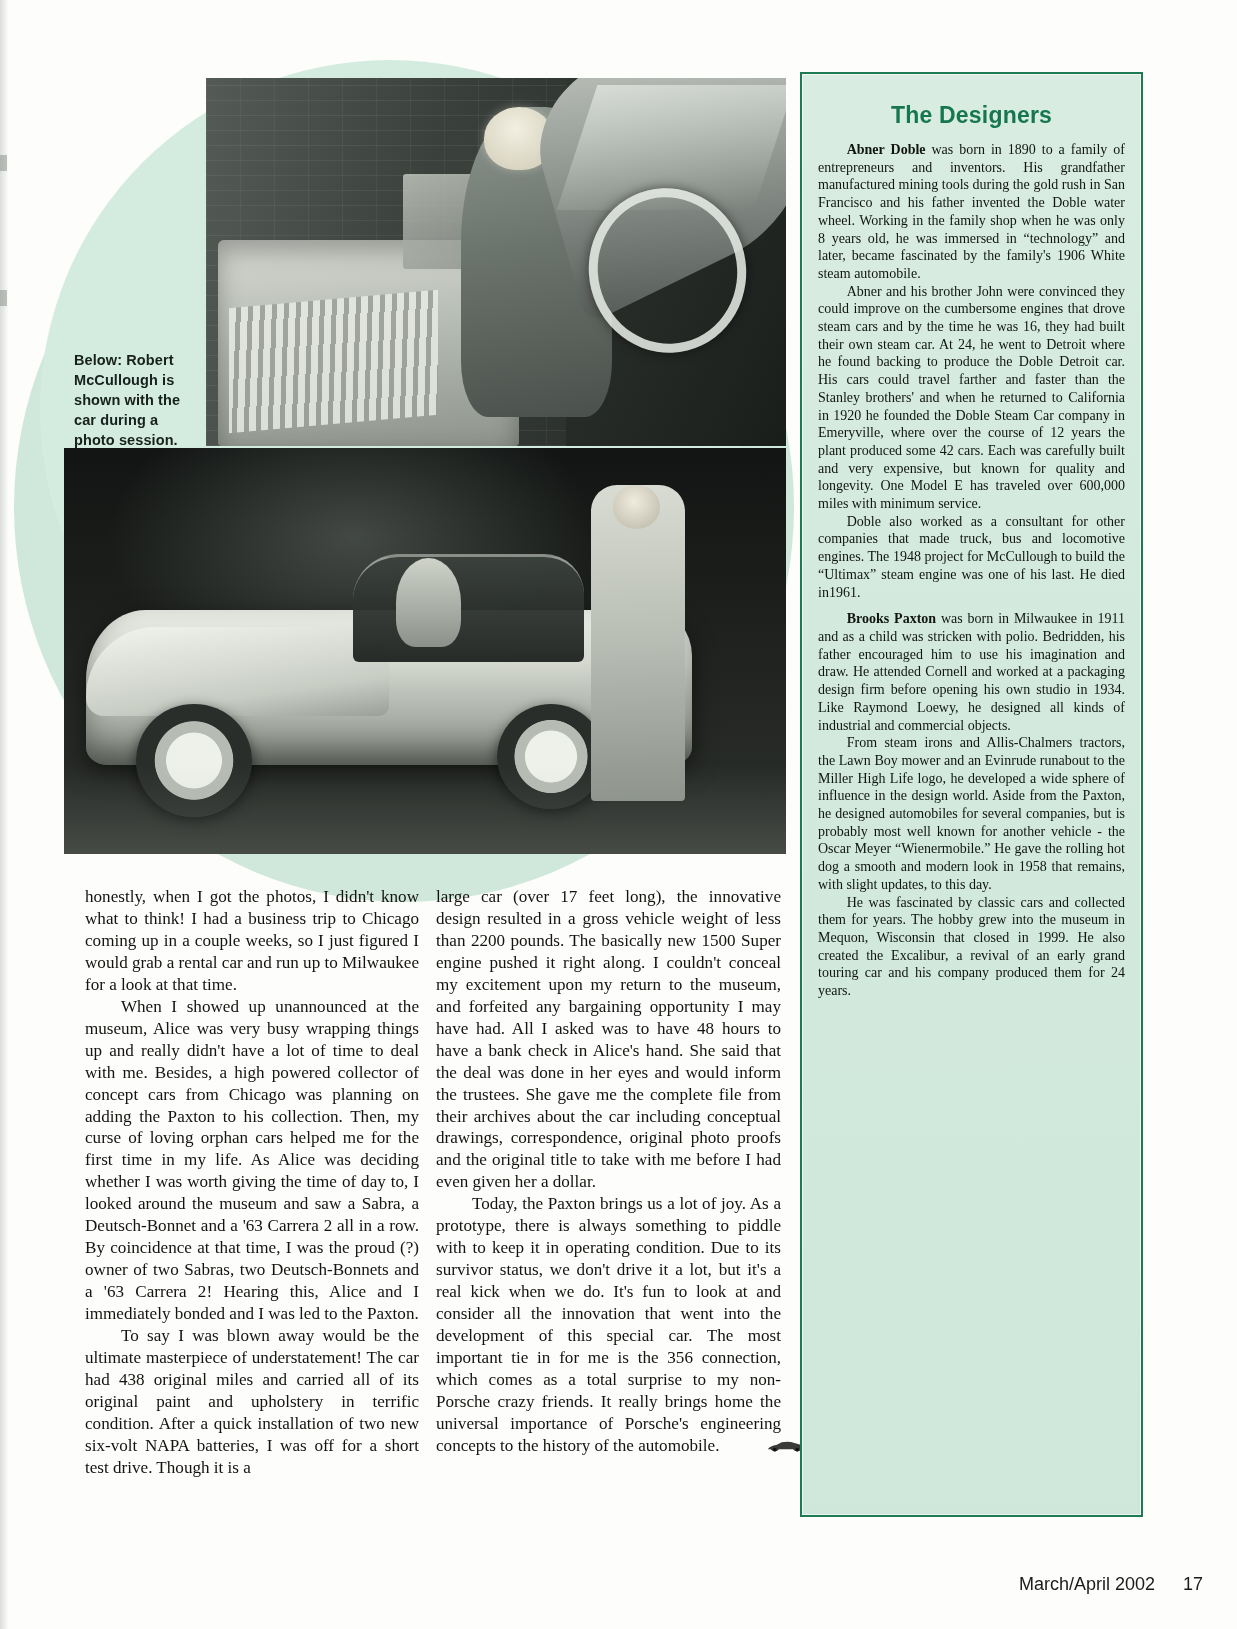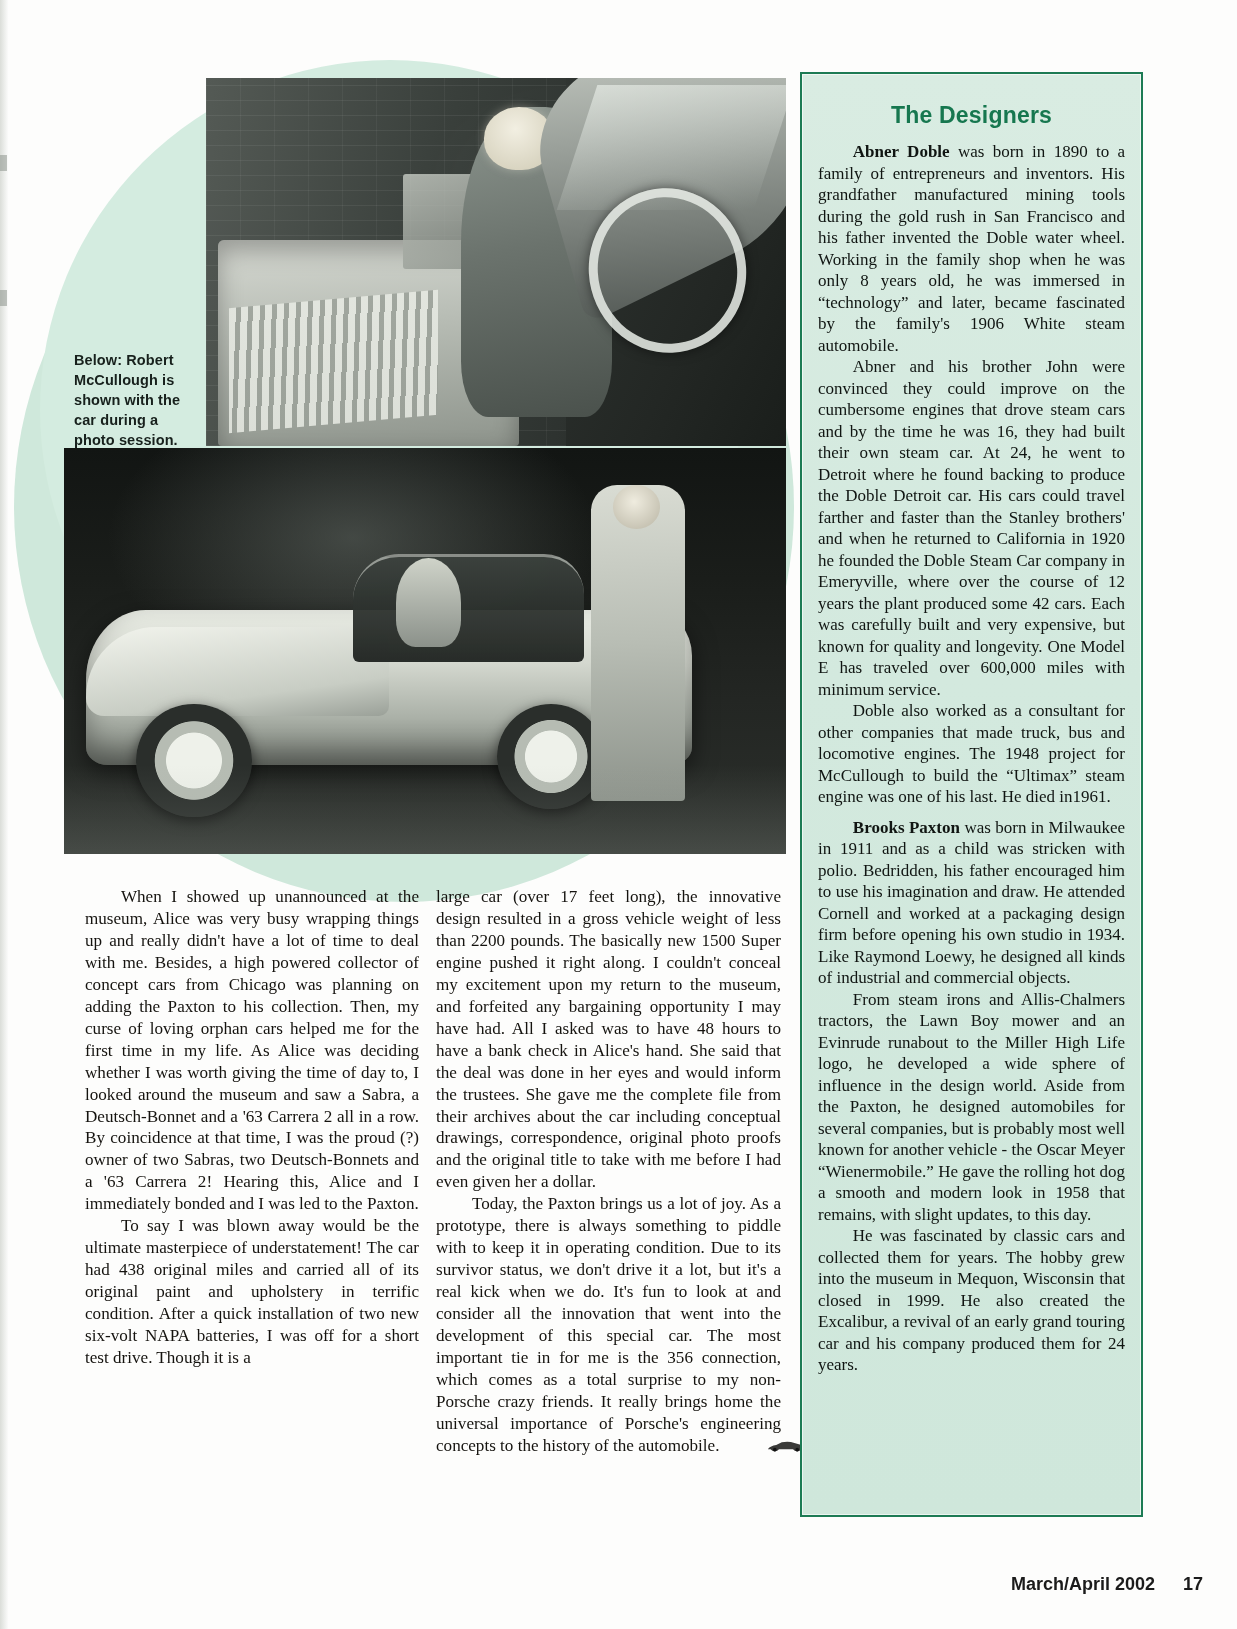--- a/index.html
+++ b/index.html
@@ -196,40 +196,40 @@
     font-family:"Liberation Sans", sans-serif;
     font-weight:bold;
     font-size:23px;
     color:#16774f;
     text-align:center;
     margin:4px 0 9px 0;
     letter-spacing:.2px;
   }
   .sb-body{
     font-family:"Liberation Serif", serif;
-    font-size:17px;line-height:1.265;
+    font-size:14px;line-height:1.265;
     color:#101512;
     text-align:justify;
     margin-top:12px;
   }
   .sb-body p{margin:0;text-indent:2.05em;}
   .sb-body p.gap{margin-top:9px;}
   .sb-body b{font-weight:bold;}
   .gm{
     font-style:italic;font-weight:bold;
     font-family:"Liberation Serif", serif;
     margin-left:26px;
   }
 
   
   #footer{
     position:absolute;z-index:7;
     right:34px;bottom:34px;
     font-family:"Liberation Sans", sans-serif;
-    font-weight:bold;font-size:18px;
+    font-weight:normal;font-size:18px;
     color:#1b1b1b;
     display:flex;align-items:baseline;gap:28px;
   }
   #page-number{font-size:18px;}
 
   .scan-edge{
     position:absolute;left:0;top:0;width:9px;height:100%;
     background:linear-gradient(90deg,#cfd3cd,#ffffff);
     z-index:9;opacity:.75;
   }
@@ -272,20 +272,21 @@
     <div class="cockpit"></div>
     <div class="passenger"></div>
     <div class="wh wh-front"></div>
     <div class="wh wh-rear"></div>
     <div class="man"></div>
     <div class="man-head"></div>
     <div class="floor-glow"></div>
   </div>
 
   <div class="col" id="col-left">
+    <p class="first">honestly, when I got the photos, I didn't know what to think! I had a business trip to Chicago coming up in a couple weeks, so I just figured I would grab a rental car and run up to Milwaukee for a look at that time.</p>
     <p>When I showed up unannounced at the museum, Alice was very busy wrapping things up and really didn't have a lot of time to deal with me. Besides, a high powered collector of concept cars from Chicago was planning on adding the Paxton to his collection. Then, my curse of loving orphan cars helped me for the first time in my life. As Alice was deciding whether I was worth giving the time of day to, I looked around the museum and saw a Sabra, a Deutsch-Bonnet and a '63 Carrera 2 all in a row. By coincidence at that time, I was the proud (?) owner of two Sabras, two Deutsch-Bonnets and a '63 Carrera 2! Hearing this, Alice and I immediately bonded and I was led to the Paxton.</p>
     <p>To say I was blown away would be the ultimate masterpiece of understatement! The car had 438 original miles and carried all of its original paint and upholstery in terrific condition. After a quick installation of two new six-volt NAPA batteries, I was off for a short test drive. Though it is a</p>
   </div>
 
   <div class="col" id="col-right">
     <p class="first">large car (over 17 feet long), the innovative design resulted in a gross vehicle weight of less than 2200 pounds. The basically new 1500 Super engine pushed it right along. I couldn't conceal my excitement upon my return to the museum, and forfeited any bargaining opportunity I may have had. All I asked was to have 48 hours to have a bank check in Alice's hand. She said that the deal was done in her eyes and would inform the trustees. She gave me the complete file from their archives about the car including conceptual drawings, correspondence, original photo proofs and the original title to take with me before I had even given her a dollar.</p>
     <p><span>Today, the Paxton brings us a lot of joy. As a prototype, there is always something to piddle with to keep it in operating condition. Due to its survivor status, we don't drive it a lot, but it's a real kick when we do. It's fun to look at and consider all the innovation that went into the development of this special car. The most important tie in for me is the 356 connection, which comes as a total surprise to my non-Porsche crazy friends. It really brings home the universal importance of Porsche's engineering concepts to the history of the automobile.</span><span class="endmark"><svg viewBox="0 0 60 18" width="42" height="13" aria-hidden="true">
             <path d="M4 13 Q8 8 16 7 L24 3 Q34 1 42 4 L52 7 Q58 8 57 12 L52 13 Q50 16 46 16 Q42 16 40 13 L20 13 Q18 16 14 16 Q10 16 8 13 Z" fill="#3a3a38"></path>
             <circle cx="14" cy="13.5" r="2.6" fill="#111"></circle>
             <circle cx="46" cy="13.5" r="2.6" fill="#111"></circle>

